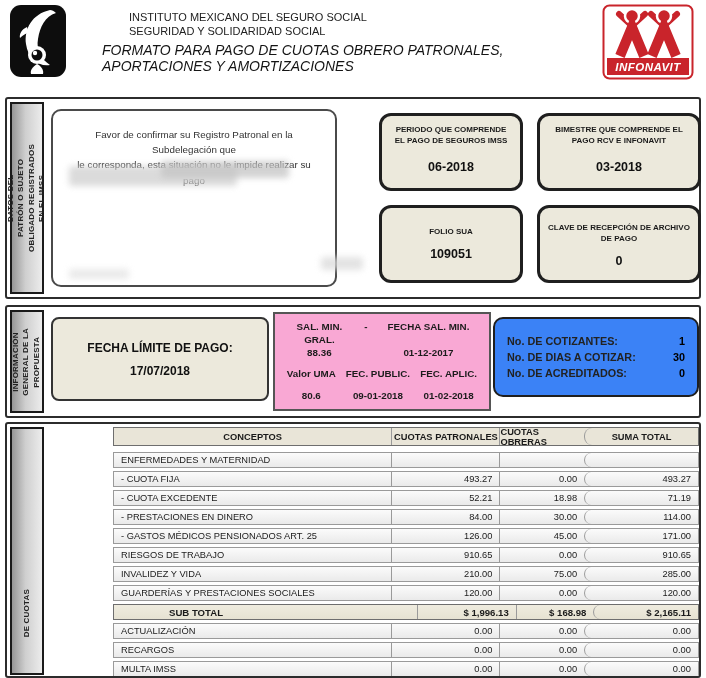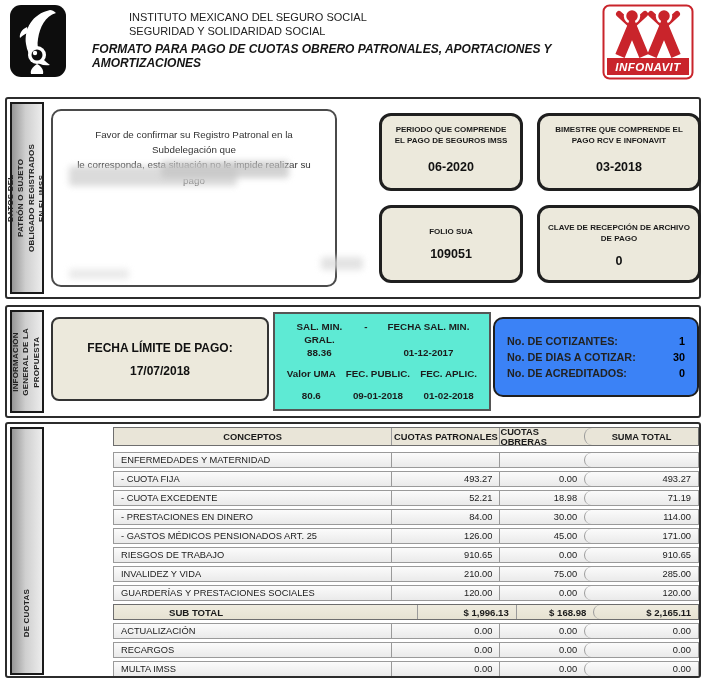--- a/index.html
+++ b/index.html
@@ -3,21 +3,21 @@
 <meta charset="utf-8">
 <style>
   html,body{margin:0;padding:0;background:#fff;}
   .page{position:relative;width:706px;height:678px;background:#fff;overflow:hidden;
         font-family:"Liberation Sans","DejaVu Sans",sans-serif;color:#111;}
 
   
   .hdr{position:absolute;left:0;top:0;width:706px;height:92px;}
   .imss-logo{position:absolute;left:10px;top:5px;}
   .org{position:absolute;left:90px;top:10px;font-size:11px;line-height:1.3;color:#222;margin-left:39px;}
-  .doc-title{position:absolute;left:92px;top:42px;width:510px;font-size:12px;font-weight:bold;font-style:italic;color:#151515;}
+  .doc-title{position:absolute;left:102px;top:42px;width:510px;font-size:14px;font-weight:normal;font-style:italic;color:#151515;}
   .infonavit{position:absolute;left:602px;top:4px;}
 
   
   .section{position:absolute;left:5px;width:696px;border:2px solid #2c2c2c;border-radius:3px;background:#fff;box-sizing:border-box;}
   .s-datos{top:97px;height:202px;}
   .s-info{top:305px;height:113px;}
   .s-cuotas{top:422px;height:256px;overflow:hidden;}
 
   .side-label{position:absolute;left:3px;top:3px;width:34px;border:2px solid #1a1a1a;box-sizing:border-box;
       background:linear-gradient(90deg,#969696 0%,#cfcfcf 45%,#ececec 100%);
@@ -47,21 +47,21 @@
   .box-c{left:372px;top:106px;width:144px;height:78px;}
   .box-d{left:530px;top:106px;width:164px;height:78px;}
 
   
   .fecha-box{position:absolute;left:44px;top:10px;width:218px;height:84px;box-sizing:border-box;
       border:2px solid #333;border-radius:8px;background:#ece9dc;
       display:flex;flex-direction:column;align-items:center;justify-content:center;gap:9px;}
   .fecha-label,.fecha-value{font-size:12px;font-weight:bold;color:#111;}
 
   .salario-box{position:absolute;left:266px;top:5px;width:218px;height:99px;box-sizing:border-box;
-      border:2px solid #555;background:#5eead4;display:flex;flex-direction:column;padding:6px 6px 7px;}
+      border:2px solid #555;background:#f9a8d4;display:flex;flex-direction:column;padding:6px 6px 7px;}
   .sal-row{display:flex;font-size:9.8px;font-weight:bold;color:#1c1c1c;line-height:1.35;}
   .sal-c1{width:38%;text-align:center;}
   .sal-c2{width:8%;text-align:center;}
   .sal-c3{width:54%;text-align:center;}
   .sal-t1{width:30%;text-align:center;}
   .sal-t2{width:36%;text-align:center;}
   .sal-t3{width:34%;text-align:center;}
   .sal-bottom{margin-top:auto;}
 
   .cot-box{position:absolute;left:486px;top:10px;width:206px;height:80px;box-sizing:border-box;
@@ -139,21 +139,21 @@
         <div>le corresponda, esta situación no le impide realizar su pago</div>
       </div>
       <div class="blur blur-a"></div>
       <div class="blur blur-b"></div>
       <div class="blur blur-c"></div>
       <div class="blur blur-d"></div>
     </div>
 
     <div class="stat-box box-a">
       <div class="stat-label">PERIODO QUE COMPRENDE EL PAGO DE SEGUROS IMSS</div>
-      <div class="stat-value">06-2020</div>
+      <div class="stat-value">06-2018</div>
     </div>
     <div class="stat-box box-b">
       <div class="stat-label">BIMESTRE QUE COMPRENDE EL PAGO RCV E INFONAVIT</div>
       <div class="stat-value">03-2018</div>
     </div>
     <div class="stat-box box-c">
       <div class="stat-label" style="padding-top:18px;">FOLIO SUA</div>
       <div class="stat-value" style="padding-bottom:20px;">109051</div>
     </div>
     <div class="stat-box box-d">

